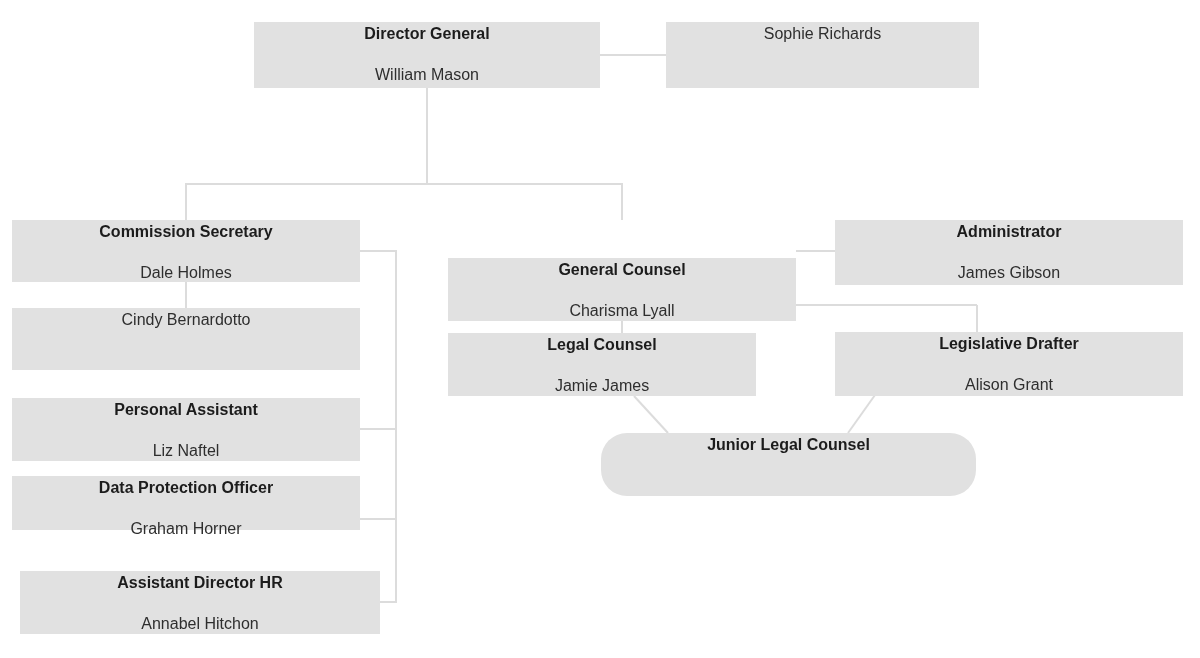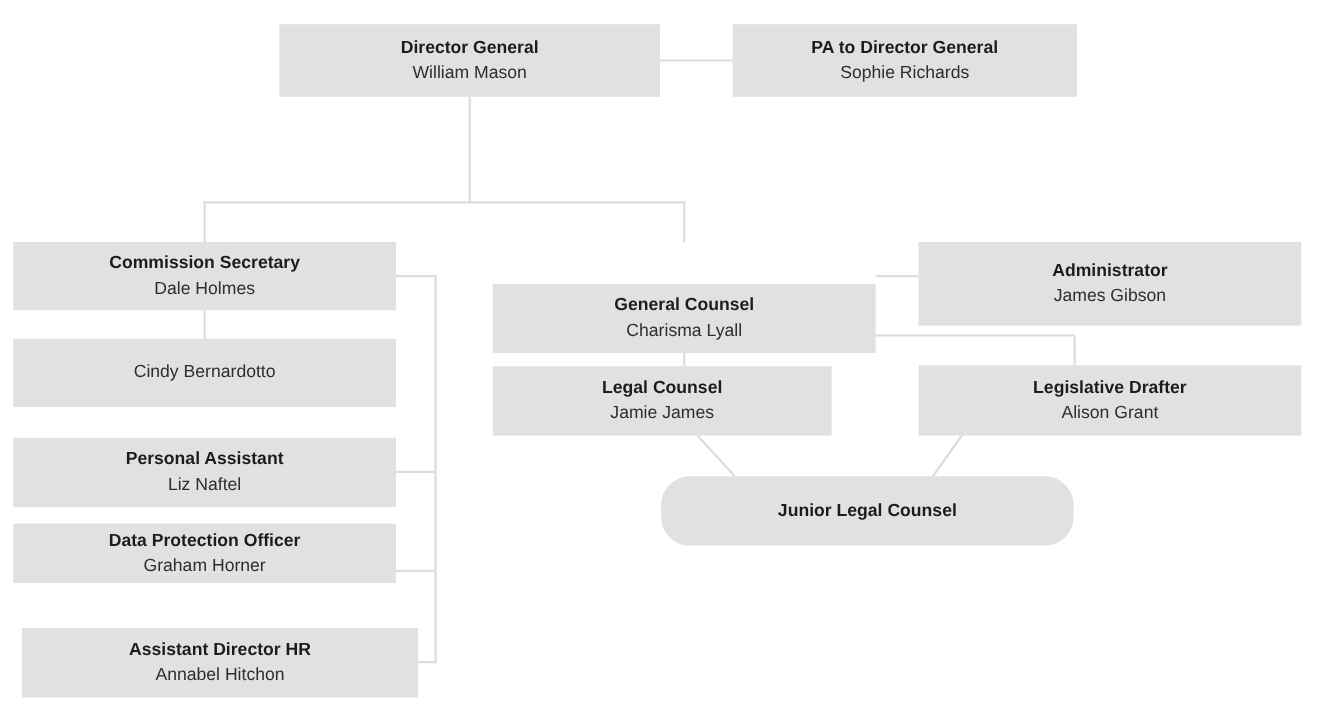--- a/index.html
+++ b/index.html
@@ -19,23 +19,22 @@
   svg.connectors line {
     stroke: var(--line-color, #dcdcdc);
     stroke-width: 2;
   }
   .node {
     position: absolute;
     background: var(--box-fill, #e1e1e1);
     display: flex;
     flex-direction: column;
     align-items: center;
-    justify-content: center;
     text-align: center;
-    gap: 3px;
+    gap: 21px;
     box-sizing: border-box;
     padding: 2px 24px;
   }
   .node .title {
     font-size: 16px;
     font-weight: 700;
     line-height: 1.22;
     color: var(--title-color, #1c1c1c);
     white-space: nowrap;
   }
@@ -71,35 +70,34 @@
     <line x1="634" y1="396" x2="668" y2="433"></line>
     <line x1="875" y1="395" x2="848" y2="433"></line>
   </svg>
 
   <div class="node" style="left:254px; top:22px; width:346px; height:66px;">
     <div class="title">Director General</div>
     <div class="person">William Mason</div>
   </div>
 
   <div class="node" style="left:666px; top:22px; width:313px; height:66px;">
-    <div class="title">PA to Director General</div>
     <div class="person">Sophie Richards</div>
   </div>
 
   <div class="node" style="left:12px; top:220px; width:348px; height:62px;">
     <div class="title">Commission Secretary</div>
     <div class="person">Dale Holmes</div>
   </div>
 
   <div class="node" style="left:448px; top:220px; width:348px; height:63px;margin-top:38px;">
     <div class="title">General Counsel</div>
     <div class="person">Charisma Lyall</div>
   </div>
 
-  <div class="node" style="left:835px; top:220px; width:348px; height:76px;">
+  <div class="node" style="left:835px; top:220px; width:348px; height:65px;">
     <div class="title">Administrator</div>
     <div class="person">James Gibson</div>
   </div>
 
   <div class="node" style="left:12px; top:308px; width:348px; height:62px;">
     <div class="person">Cindy Bernardotto</div>
   </div>
 
   <div class="node" style="left:448px; top:333px; width:308px; height:63px;">
     <div class="title">Legal Counsel</div>

